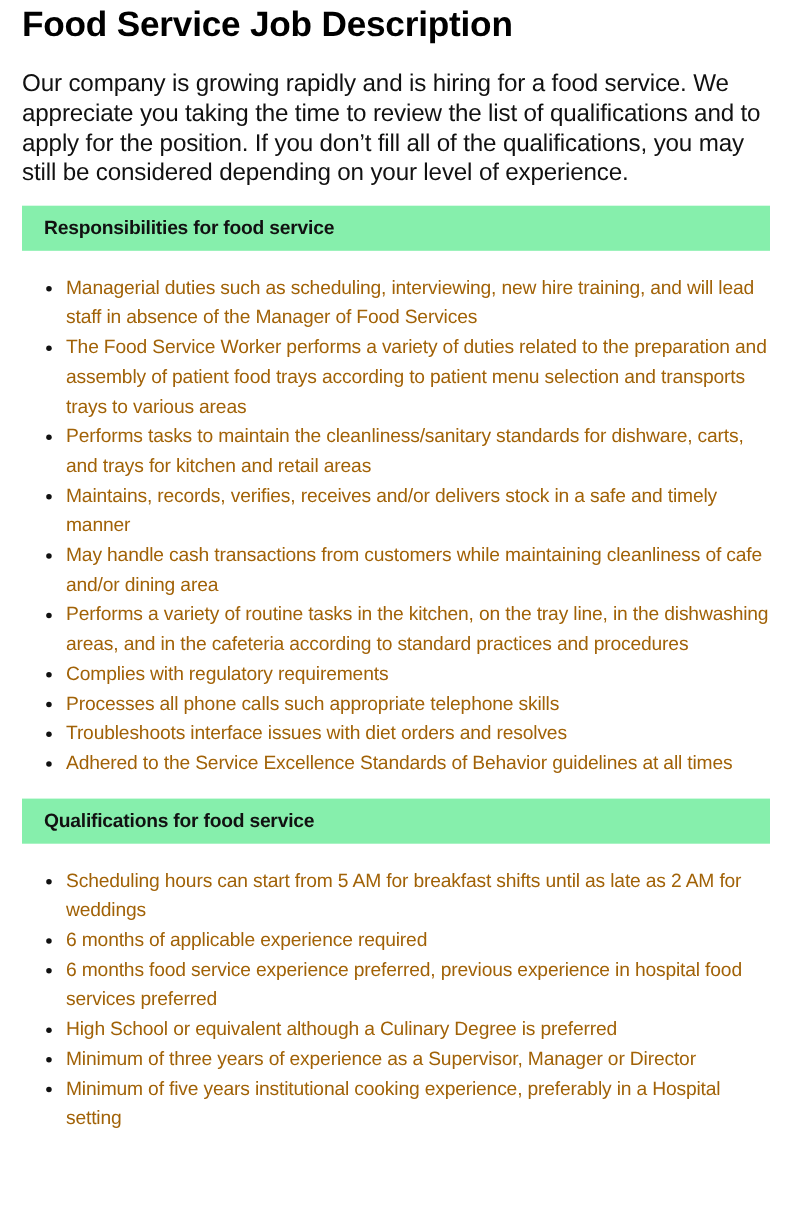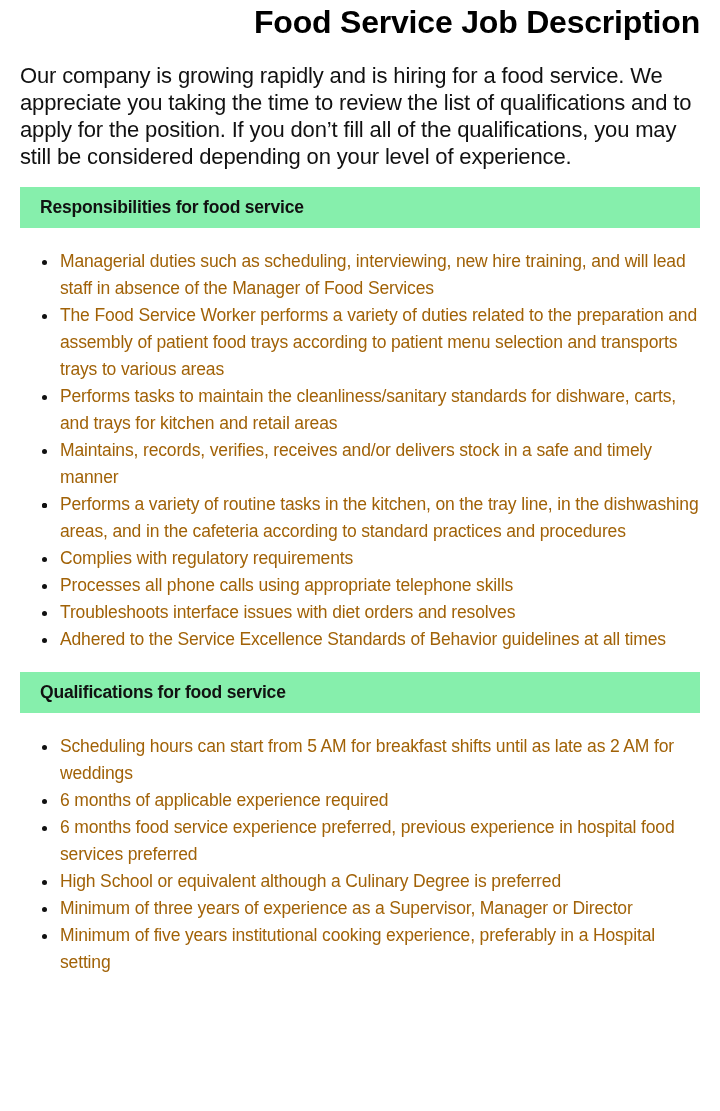--- a/index.html
+++ b/index.html
@@ -16,21 +16,21 @@
   }
   .page {
     position: relative;
     padding: 0 20px;
   }
   h1.title {
     margin: 0;
     padding-top: 2px;
     height: 42px;
     line-height: 40px;
-    text-align: right;
+    text-align: left;
     font-size: 32px;
     font-weight: bold;
     letter-spacing: -0.2px;
     color: #000000;
   }
   .intro {
     margin: 18px 0 0 0;
     font-size: 22px;
     line-height: 27px;
     color: #111111;
@@ -79,24 +79,24 @@
 <div class="page">
   <h1 class="title">Food Service Job Description</h1>
   <p class="intro">Our company is growing rapidly and is hiring for a food service. We appreciate you taking the time to review the list of qualifications and to apply for the position. If you don’t fill all of the qualifications, you may still be considered depending on your level of experience.</p>
 
   <div class="section-header">Responsibilities for food service</div>
   <ul class="items">
     <li><span class="bullet"></span><span>Managerial duties such as scheduling, interviewing, new hire training, and will lead staff in absence of the Manager of Food Services</span></li>
     <li><span class="bullet"></span><span>The Food Service Worker performs a variety of duties related to the preparation and assembly of patient food trays according to patient menu selection and transports trays to various areas</span></li>
     <li><span class="bullet"></span><span>Performs tasks to maintain the cleanliness/sanitary standards for dishware, carts, and trays for kitchen and retail areas</span></li>
     <li><span class="bullet"></span><span>Maintains, records, verifies, receives and/or delivers stock in a safe and timely manner</span></li>
-    <li><span class="bullet"></span></li>
+    <li><span class="bullet"></span><span>May handle cash transactions from customers while maintaining cleanliness of cafe and/or dining area</span></li>
     <li><span class="bullet"></span><span>Performs a variety of routine tasks in the kitchen, on the tray line, in the dishwashing areas, and in the cafeteria according to standard practices and procedures</span></li>
     <li><span class="bullet"></span><span>Complies with regulatory requirements</span></li>
-    <li><span class="bullet"></span><span>Processes all phone calls using appropriate telephone skills</span></li>
+    <li><span class="bullet"></span><span>Processes all phone calls such appropriate telephone skills</span></li>
     <li><span class="bullet"></span><span>Troubleshoots interface issues with diet orders and resolves</span></li>
     <li><span class="bullet"></span><span>Adhered to the Service Excellence Standards of Behavior guidelines at all times</span></li>
   </ul>
 
   <div class="section-header second">Qualifications for food service</div>
   <ul class="items">
     <li><span class="bullet"></span><span>Scheduling hours can start from 5 AM for breakfast shifts until as late as 2 AM for weddings</span></li>
     <li><span class="bullet"></span><span>6 months of applicable experience required</span></li>
     <li><span class="bullet"></span><span>6 months food service experience preferred, previous experience in hospital food services preferred</span></li>
     <li><span class="bullet"></span><span>High School or equivalent although a Culinary Degree is preferred</span></li>

